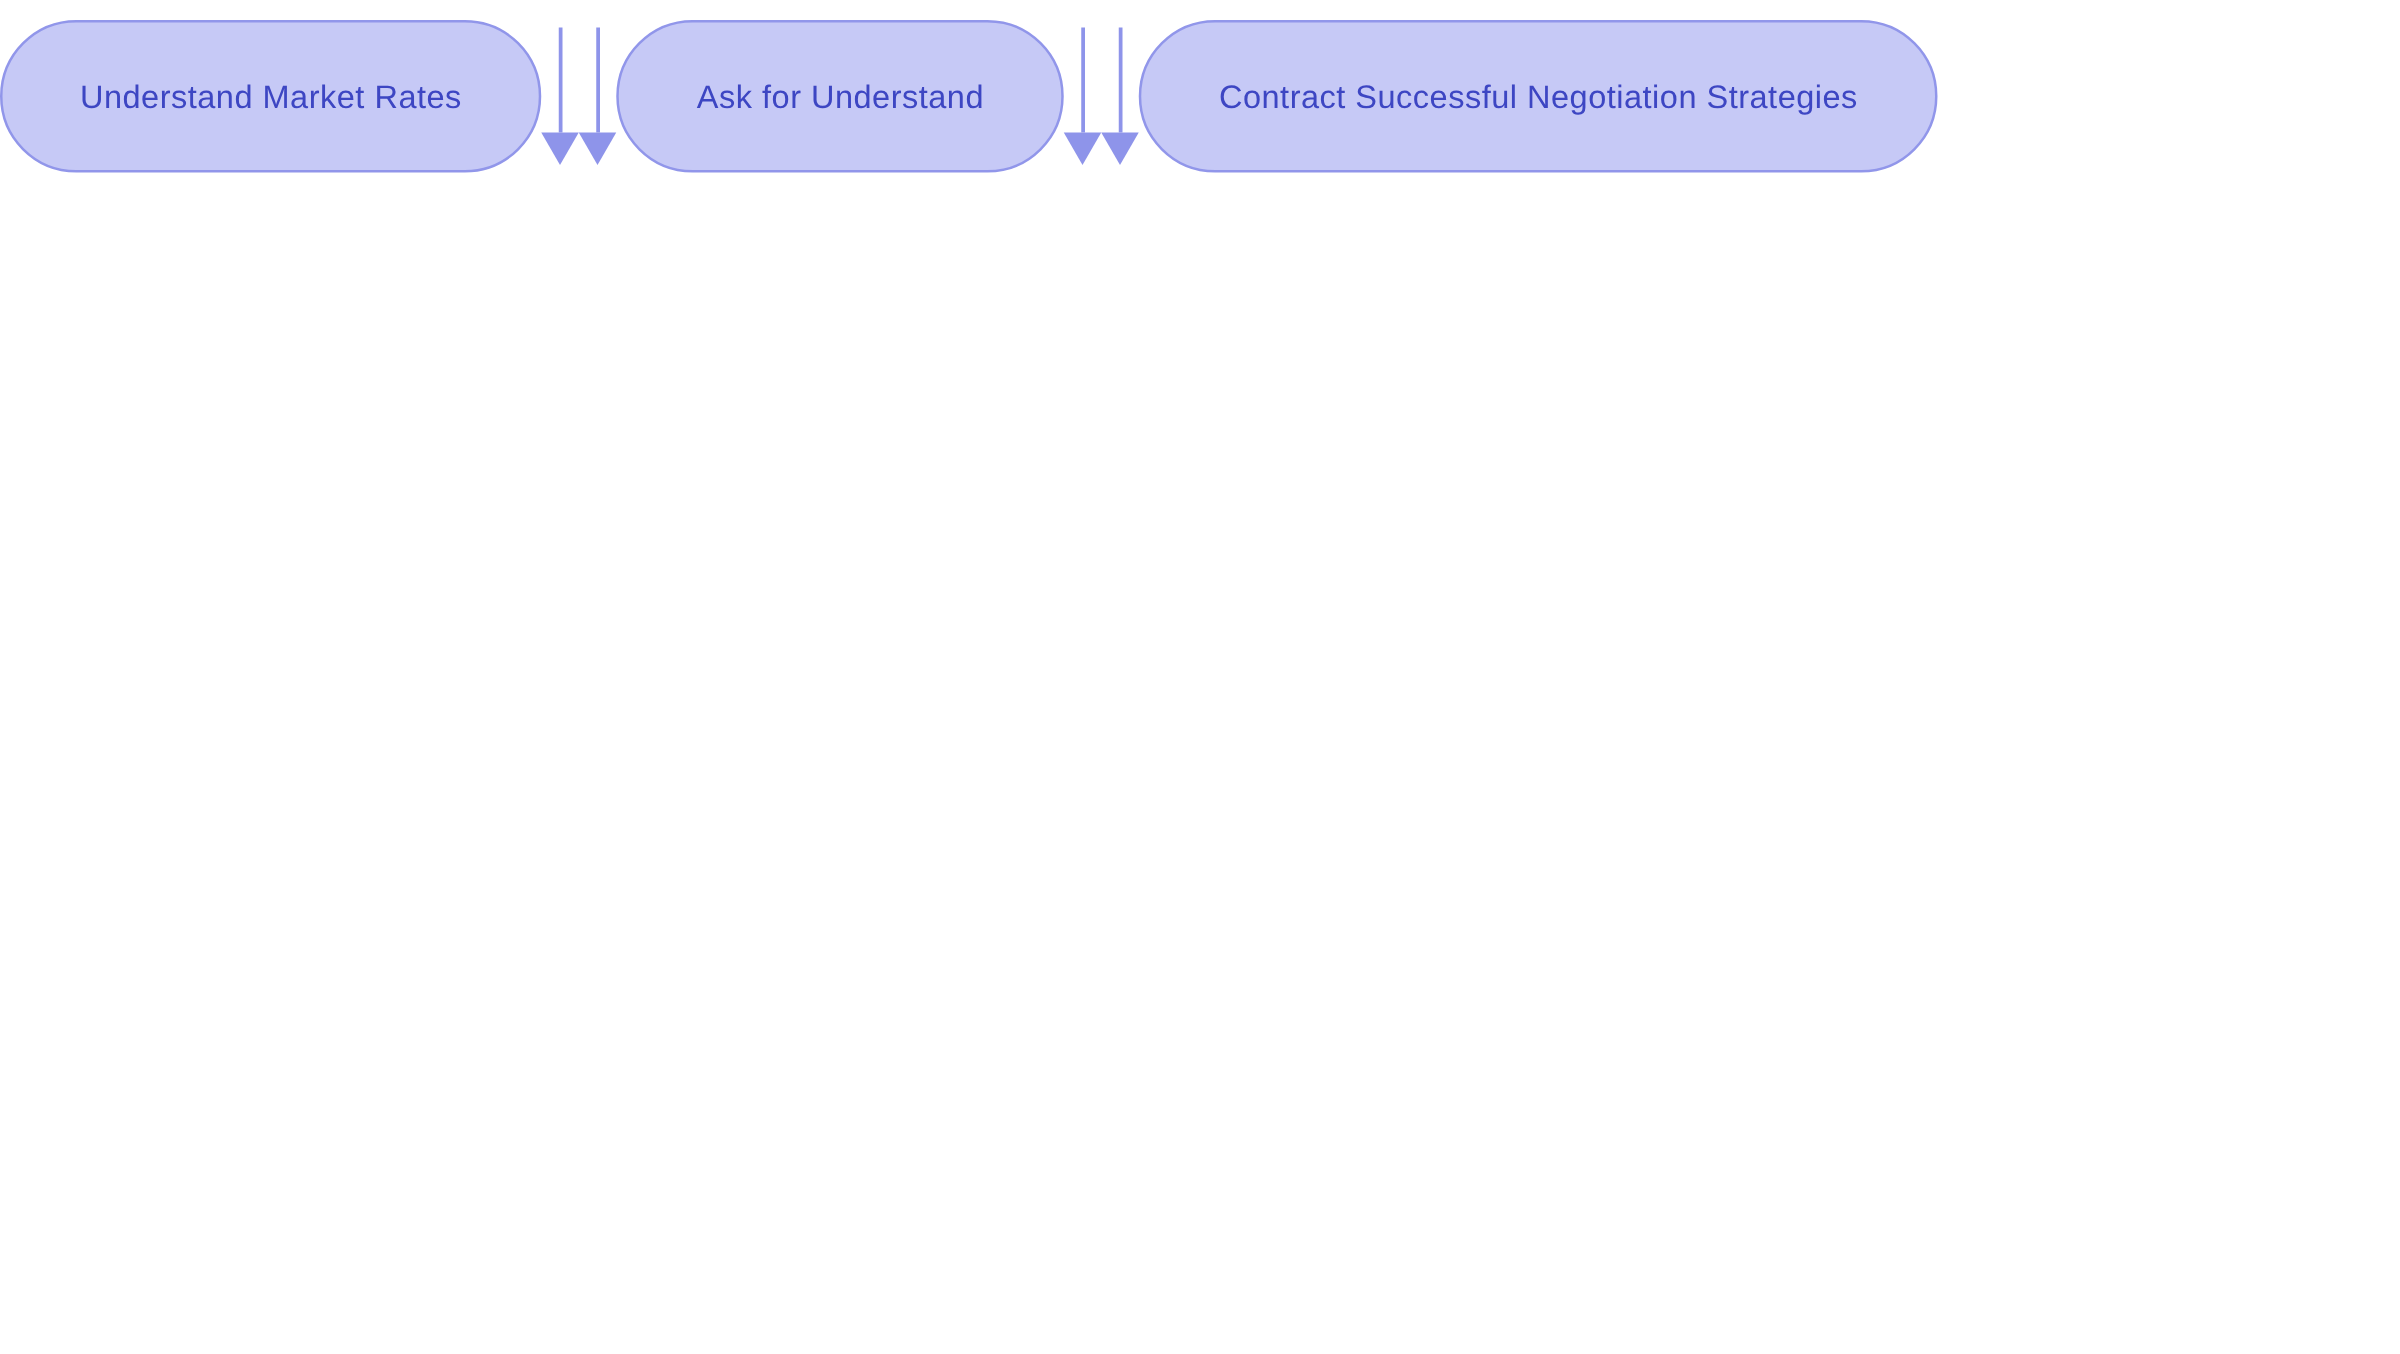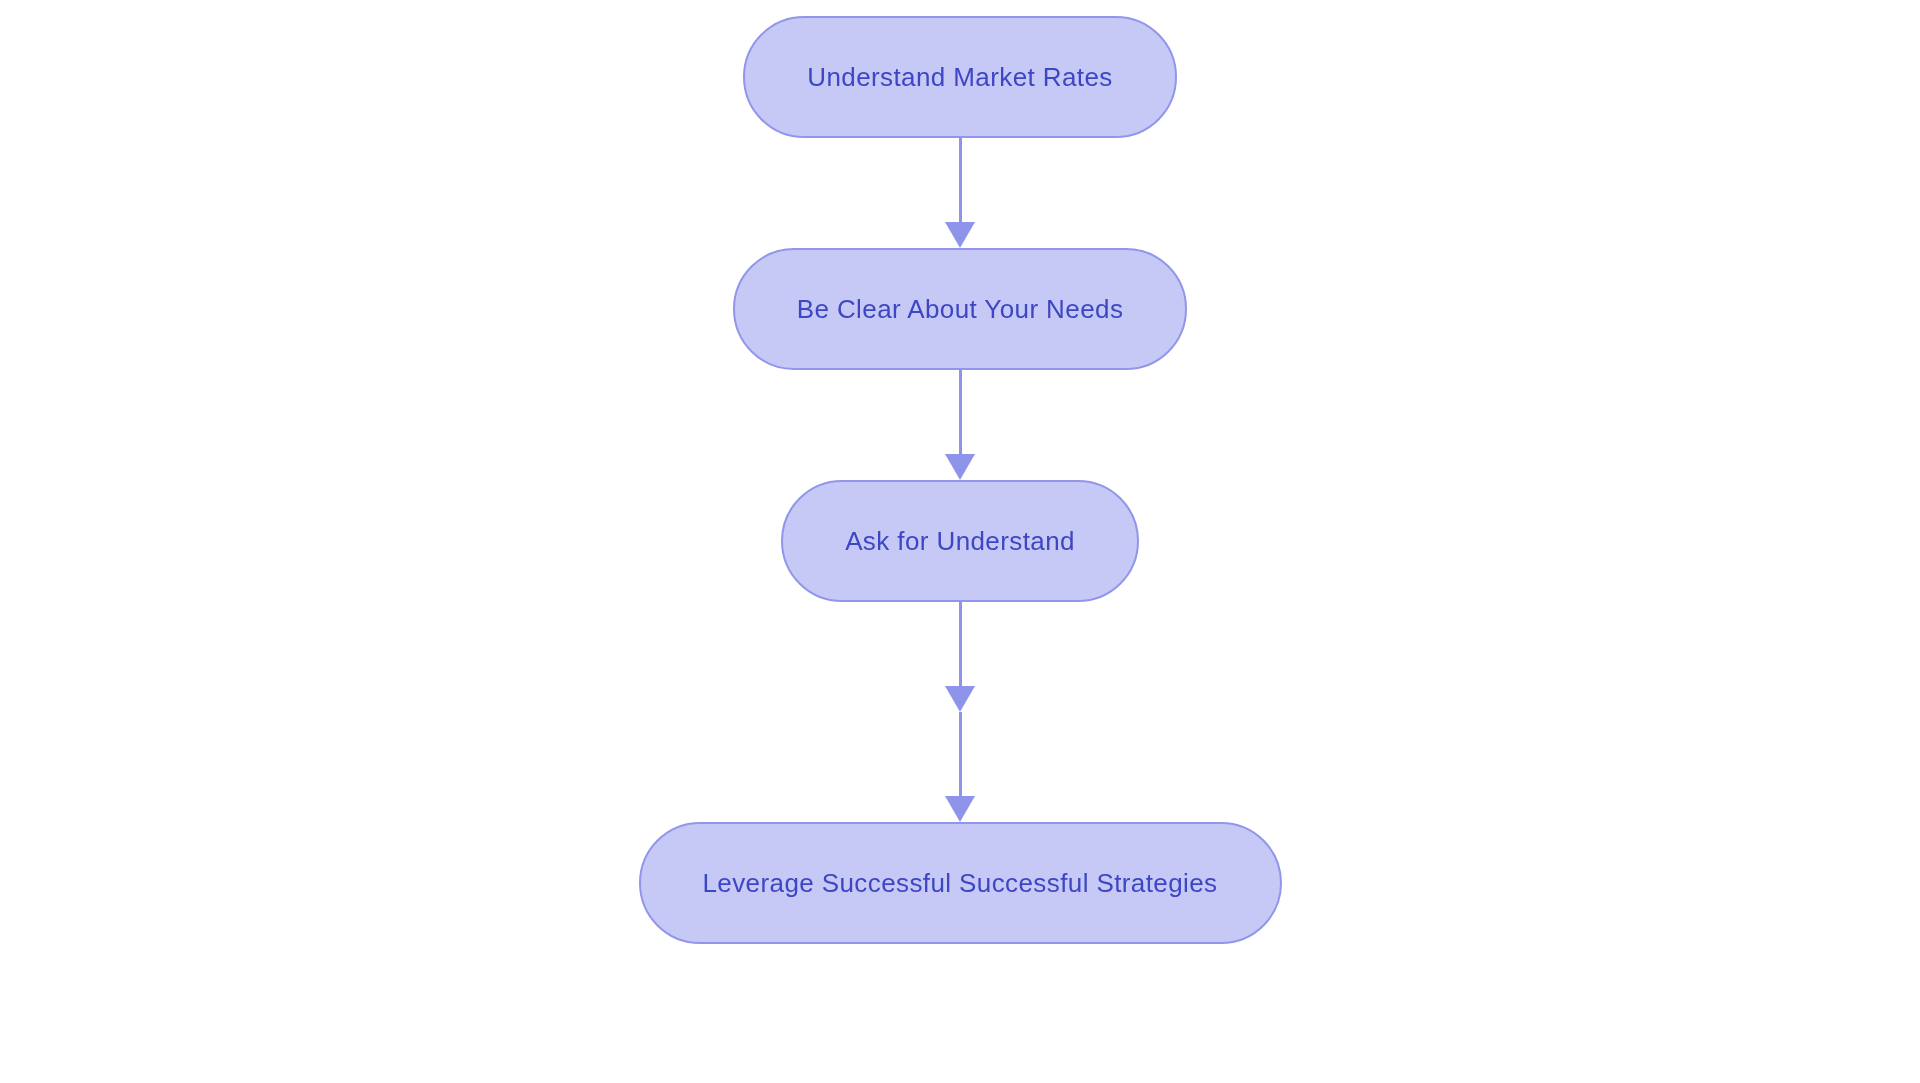--- a/index.html
+++ b/index.html
@@ -14,21 +14,21 @@
     height: 1083px;
     overflow: hidden;
     background: var(--bg-color, #ffffff);
   }
   .flow {
     position: absolute;
     left: 0;
     top: 16px;
     width: 100%;
     display: flex;
-    flex-direction: column;
+    flex-direction: row;
     align-items: center;
   }
   .node {
     box-sizing: border-box;
     height: 122px;
     min-width: 320px;
     padding: 0 62px;
     border-radius: 61px;
     background: var(--node-fill, #c6c9f6);
     border: 2px solid var(--node-border, #9196ea);
@@ -67,36 +67,35 @@
 <div class="canvas">
   <div class="flow">
 
     <div class="node">Understand Market Rates</div>
 
     <div class="arrow">
       <div class="shaft"></div>
       <div class="head"></div>
     </div>
 
-    <div class="node">Be Clear About Your Needs</div>
 
     <div class="arrow">
       <div class="shaft"></div>
       <div class="head"></div>
     </div>
 
     <div class="node">Ask for Understand</div>
 
     <div class="arrow">
       <div class="shaft"></div>
       <div class="head"></div>
     </div>
 
 
     <div class="arrow">
       <div class="shaft"></div>
       <div class="head"></div>
     </div>
 
-    <div class="node">Leverage Successful Successful Strategies</div>
+    <div class="node">Contract Successful Negotiation Strategies</div>
 
   </div>
 </div>
 
 </body></html>

